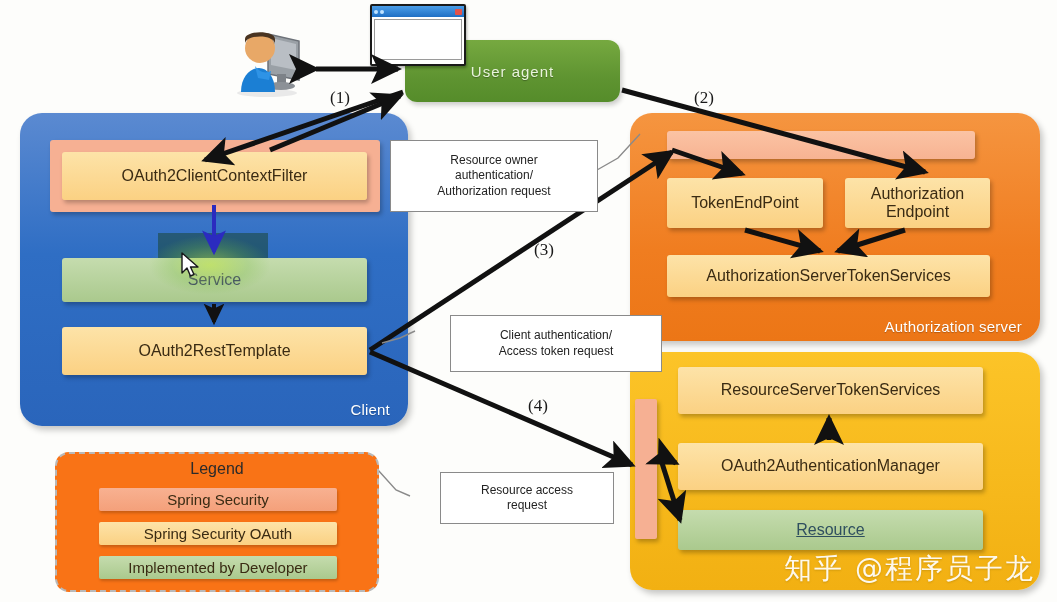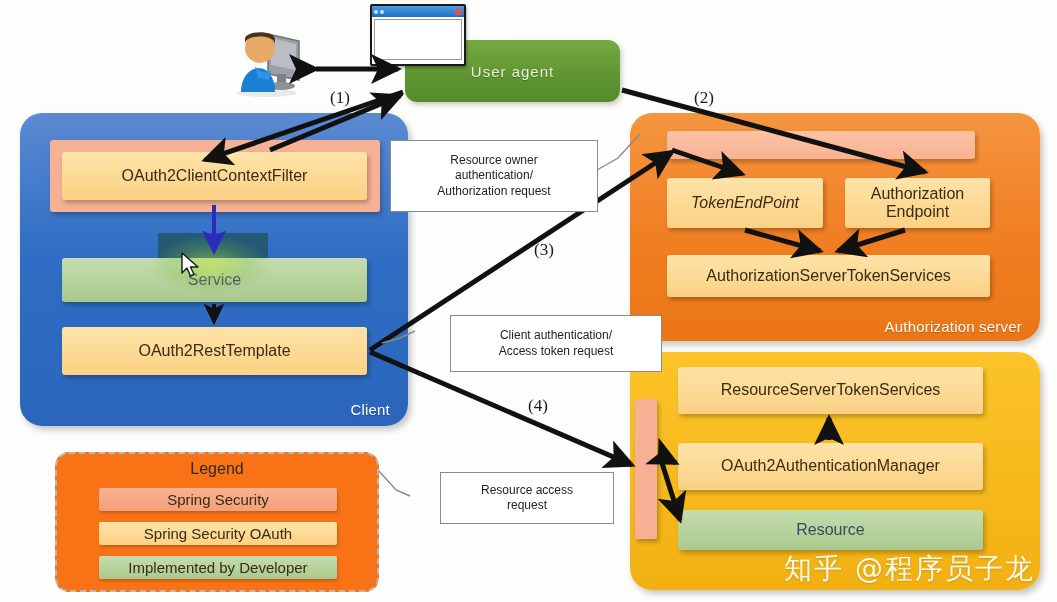--- a/index.html
+++ b/index.html
@@ -114,42 +114,42 @@
 
   <div class="box oauth" style="left:62px;top:327px;width:305px;height:48px;">
     <span>OAuth2RestTemplate</span>
   </div>
 
   <div class="panel" id="authsrv-panel">
     <div class="panel-label" id="authsrv-label">Authorization server</div>
   </div>
   <div class="box" style="left:667px;top:131px;width:308px;height:28px;background:linear-gradient(180deg,#fbc3a4 0%,#f7b392 100%);"></div>
 
-  <div class="box oauth" style="left:667px;top:178px;width:156px;height:50px;font-style:italic;">
+  <div class="box oauth" style="left:667px;top:178px;width:156px;height:50px;">
     <span>TokenEndPoint</span>
   </div>
   <div class="box oauth" style="left:845px;top:178px;width:145px;height:50px;flex-direction:column;">
     <span style="white-space:pre-line;">Authorization
 Endpoint</span>
   </div>
   <div class="box oauth" style="left:667px;top:255px;width:323px;height:42px;">
     <span>AuthorizationServerTokenServices</span>
   </div>
 
   <div class="panel" id="ressrv-panel"></div>
   <div class="box plain-sec" style="left:635px;top:399px;width:22px;height:140px;border-radius:2px;"></div>
 
   <div class="box oauth" style="left:678px;top:367px;width:305px;height:47px;">
     <span>ResourceServerTokenServices</span>
   </div>
   <div class="box oauth" style="left:678px;top:443px;width:305px;height:47px;">
     <span>OAuth2AuthenticationManager</span>
   </div>
   <div class="box dev" style="left:678px;top:510px;width:305px;height:40px;">
-    <span style="color:#2f4f5f;">Resource</span>
+    <span style="color:#2f4f5f;text-decoration:underline;">Resource</span>
   </div>
 
   <div id="useragent">
     <span id="useragent-label">User agent</span>
   </div>
 
   <div id="browser-icon">
     <div class="titlebar">
       <span class="dots">
           <i></i>

